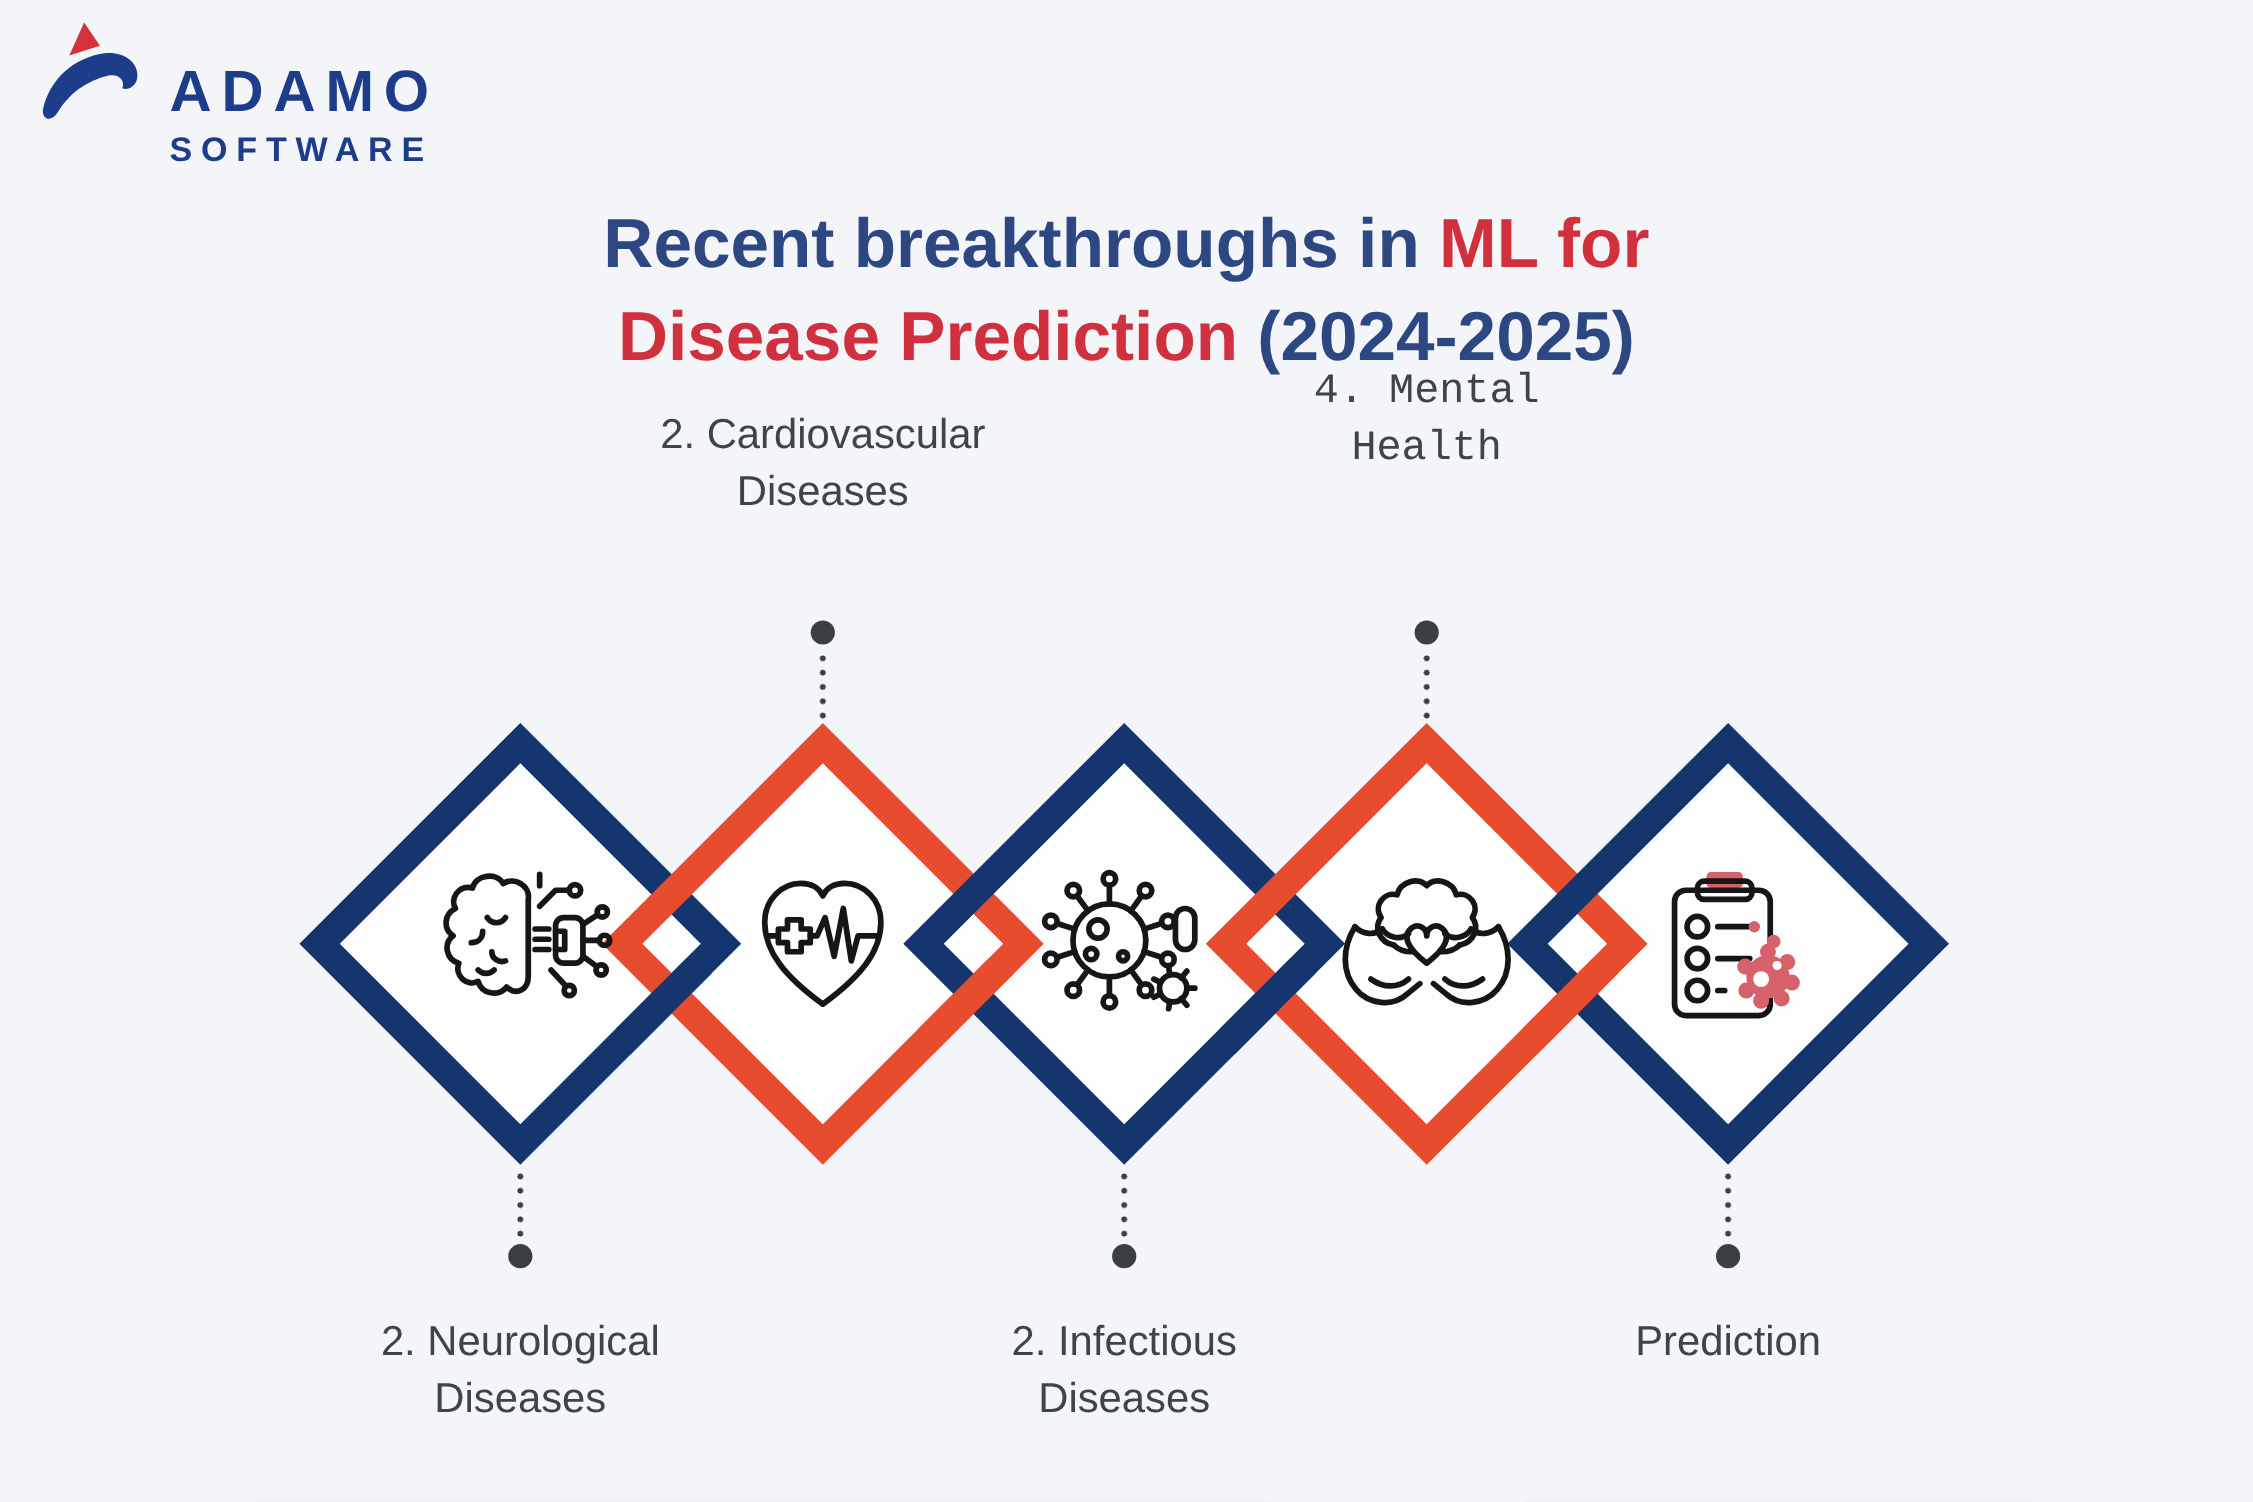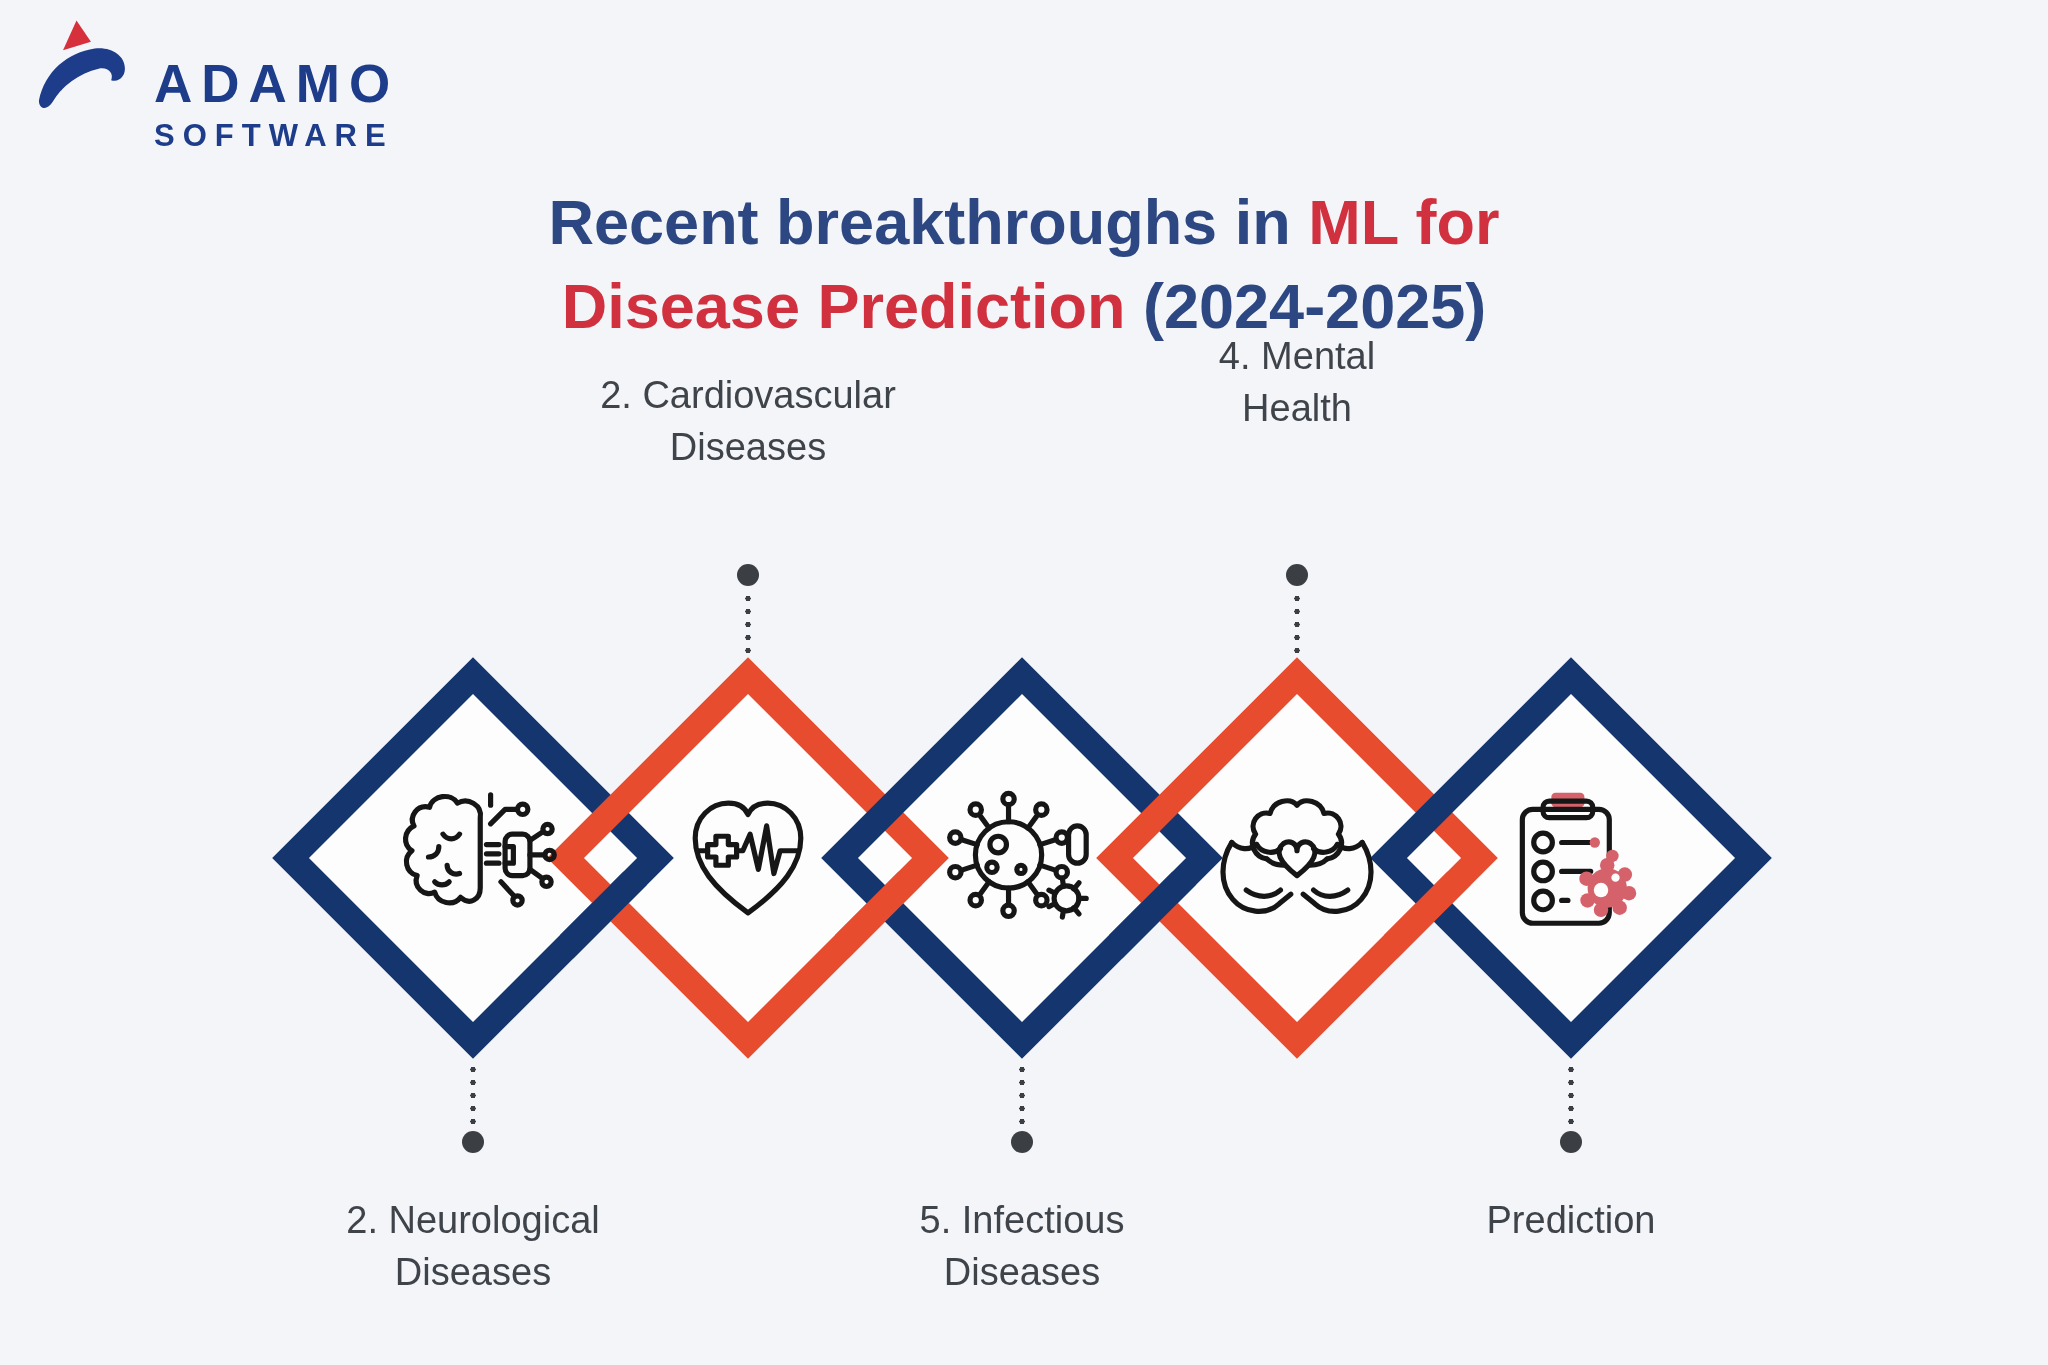--- a/index.html
+++ b/index.html
@@ -37,21 +37,21 @@
   .icon-box svg{width:176px;height:176px;}
   
   .cdot{position:absolute;width:22px;height:22px;border-radius:50%;background:#3b3e43;z-index:8;}
   .cline{position:absolute;width:6px;z-index:8;
     background-image:radial-gradient(circle,#3b3e43 2.5px,rgba(0,0,0,0) 2.8px);
     background-size:6px 13px;background-repeat:repeat-y;}
   
   .label{position:absolute;width:560px;text-align:center;z-index:9;
          font-size:38px;line-height:1.38;color:#3f434a;}
   .lab2{left:468px;top:330px;margin-top:39px;}
-  .lab4{left:1017px;top:330px;}
+  .lab4{left:1017px;top:330px;font-family:Liberation Mono, monospace;}
   .lab1{left:193px;top:1194px;}
   .lab3{left:742px;top:1194px;}
   .lab5{left:1291px;top:1194px;}
 </style>
 </head>
 <body>
 
 <div class="canvas">
 
   <div class="logo">
@@ -227,20 +227,20 @@
   </div>
   <div class="label lab4">
     <div>4. Mental</div>
     <div>Health</div>
   </div>
   <div class="label lab1">
     <div>2. Neurological</div>
     <div>Diseases</div>
   </div>
   <div class="label lab3">
-    <div>5. Infectious</div>
+    <div>2. Infectious</div>
     <div>Diseases</div>
   </div>
   <div class="label lab5">
     <div>Prediction</div>
   </div>
 
 </div>
 
 </body></html>

